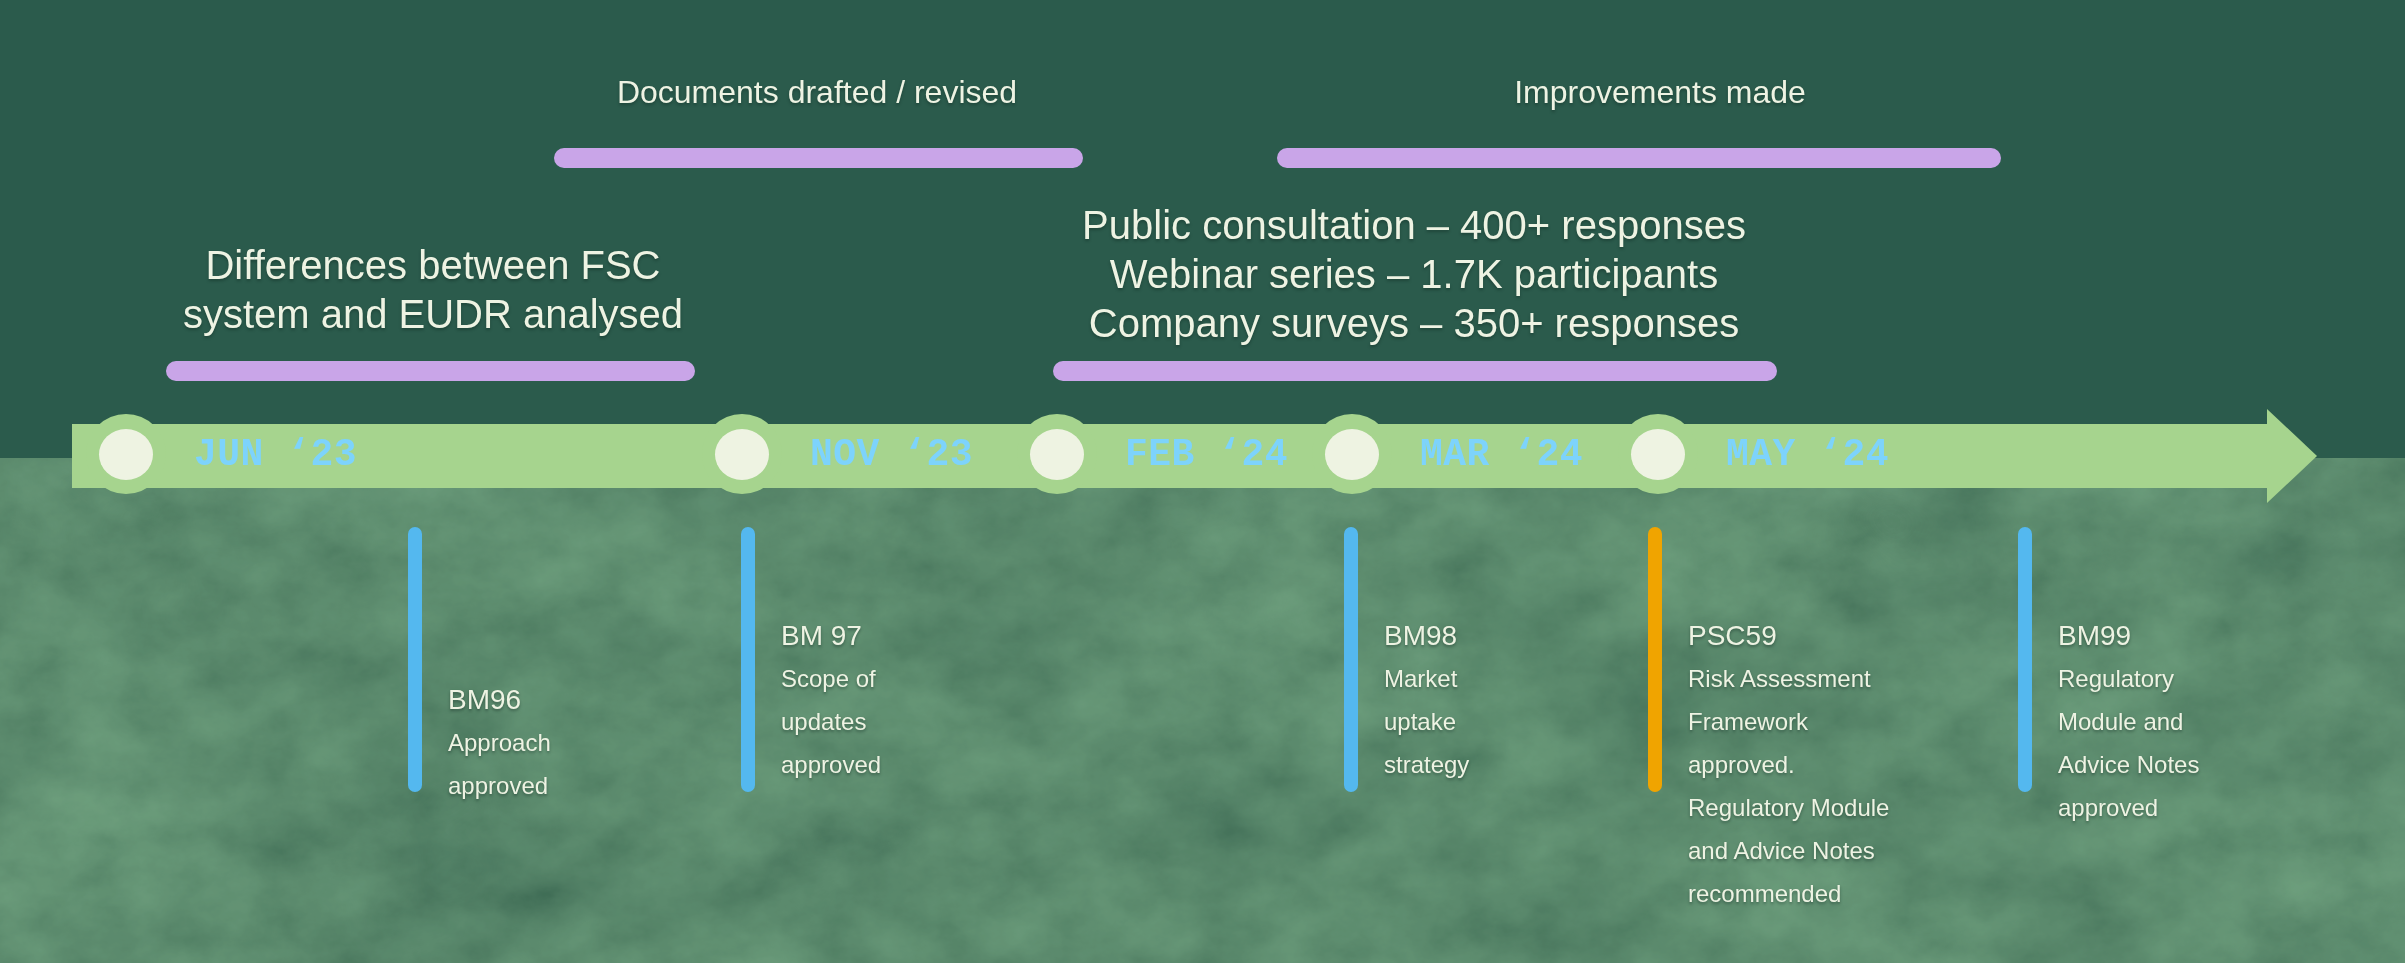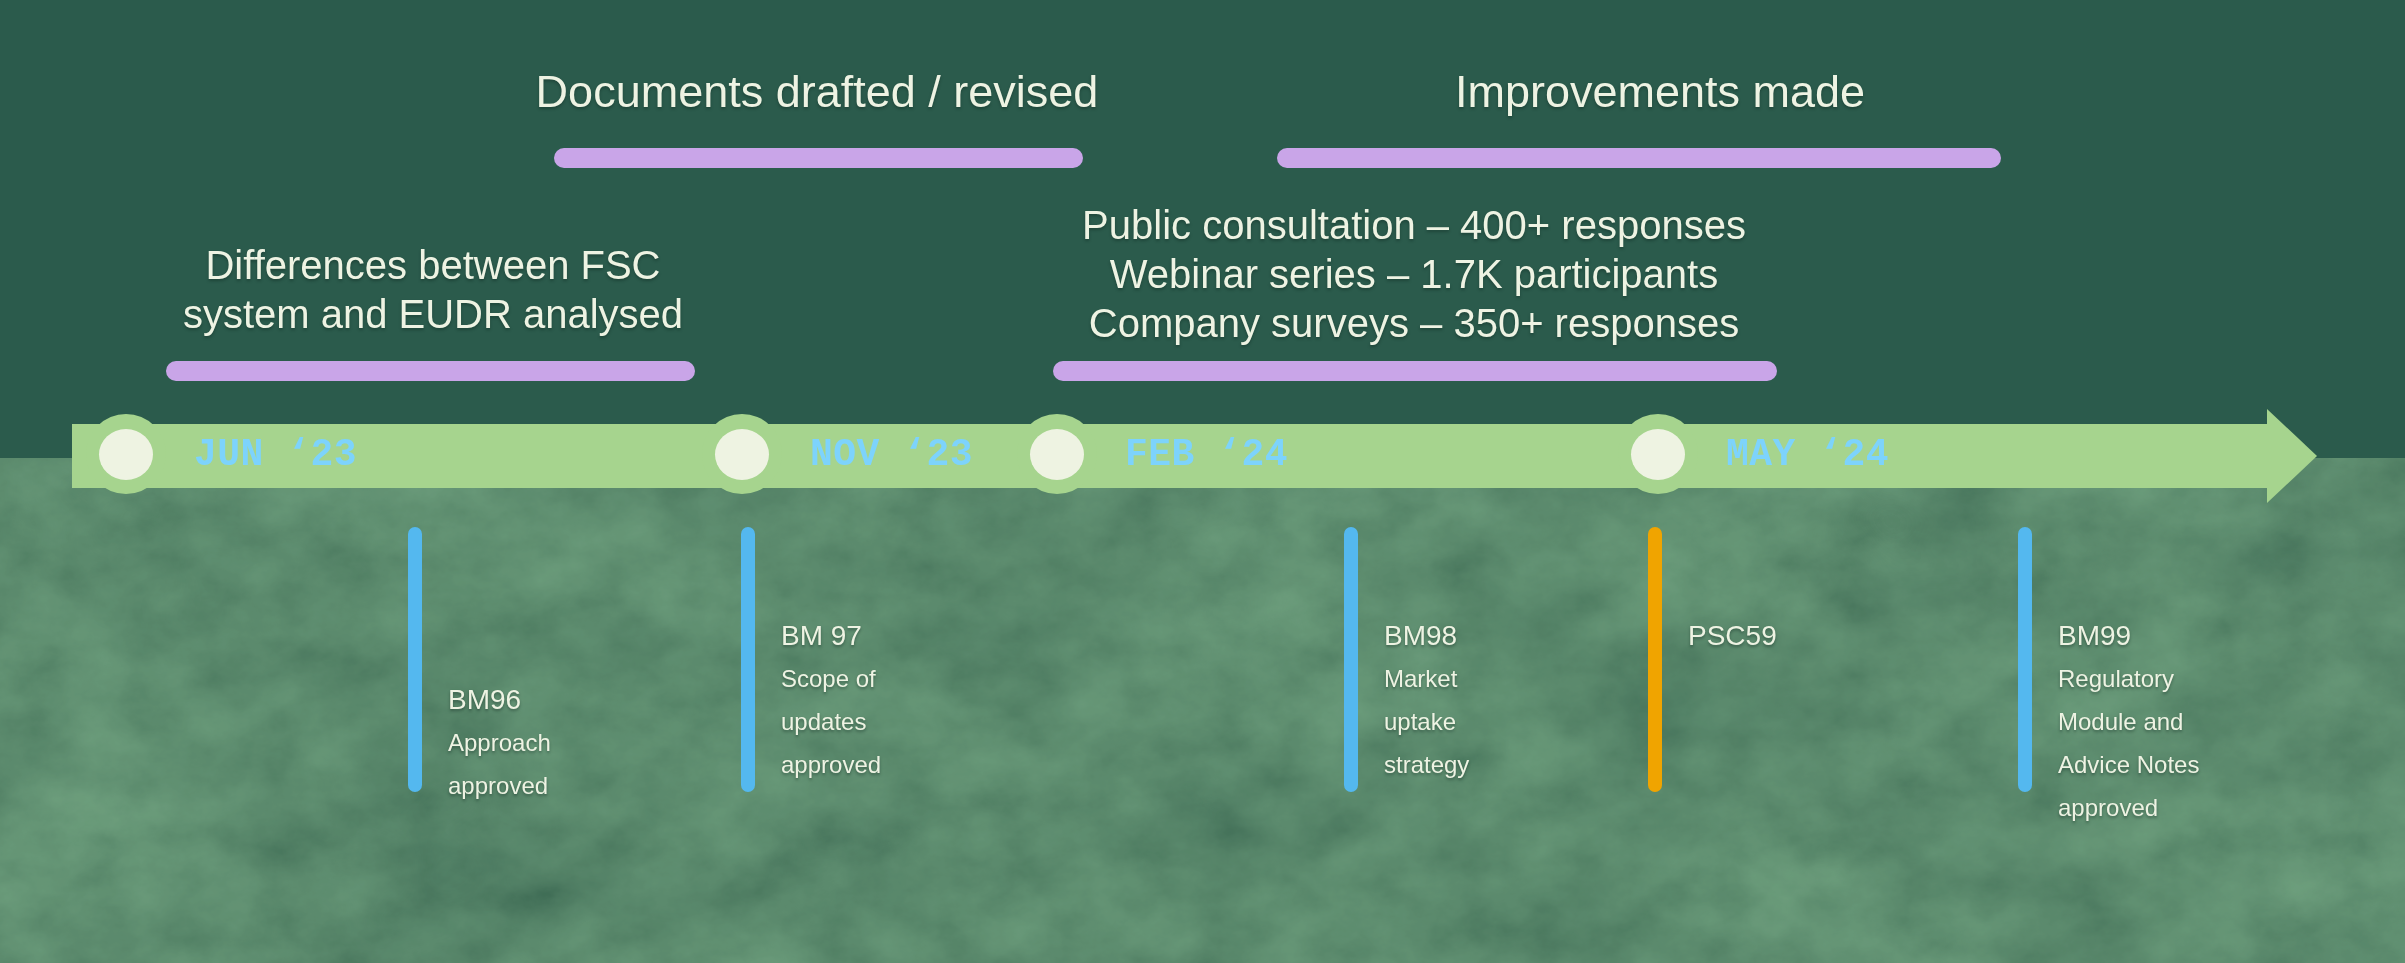--- a/index.html
+++ b/index.html
@@ -15,21 +15,21 @@
     position:absolute;left:0;top:458px;width:2405px;height:505px;
   }
   
   .annot{
     position:absolute;
     color:#eef3e3;
     text-align:center;
     text-shadow:0 2px 3px rgba(10,30,24,.35);
     white-space:pre-line;
   }
-  .annot-big{font-size:45px;line-height:52px;}
+  .annot-big{font-size:32px;line-height:52px;}
   .annot-med{font-size:40px;line-height:49px;}
   .annot-documents{left:467px;top:66px;width:700px;}
   .annot-improvements{left:1310px;top:66px;width:700px;}
   .annot-differences{left:133px;top:241px;width:600px;}
   .annot-engagement{left:1014px;top:201px;width:800px;}
   .underline{
     position:absolute;height:20px;border-radius:10px;background:#c9a5e8;
   }
   .ul-documents{left:554px;top:148px;width:529px;}
   .ul-improvements{left:1277px;top:148px;width:724px;}
@@ -142,20 +142,26 @@
         <span class="dot-inner"></span>
       </span>
     <span class="month-label">NOV ‘23</span>
   </div>
   <div class="month" style="left:1017px">
     <span class="dot-outer">
         <span class="dot-inner"></span>
       </span>
     <span class="month-label">FEB ‘24</span>
   </div>
+  <div class="month" style="left:1312px">
+    <span class="dot-outer">
+        <span class="dot-inner"></span>
+      </span>
+    <span class="month-label">MAR ‘24</span>
+  </div>
   <div class="month" style="left:1618px">
     <span class="dot-outer">
         <span class="dot-inner"></span>
       </span>
     <span class="month-label">MAY ‘24</span>
   </div>
 
   <div class="milestone m-low" style="left:408px">
     <div class="bar bar-blue"></div>
     <div class="mtext">
@@ -182,20 +188,26 @@
       <div class="mbody">Market
 uptake
 strategy</div>
     </div>
   </div>
 
   <div class="milestone" style="left:1648px">
     <div class="bar bar-orange"></div>
     <div class="mtext">
       <div class="mcode">PSC59</div>
+      <div class="mbody">Risk Assessment
+Framework
+approved.
+Regulatory Module
+and Advice Notes
+recommended</div>
     </div>
   </div>
 
   <div class="milestone" style="left:2018px">
     <div class="bar bar-blue"></div>
     <div class="mtext">
       <div class="mcode">BM99</div>
       <div class="mbody">Regulatory
 Module and
 Advice Notes

